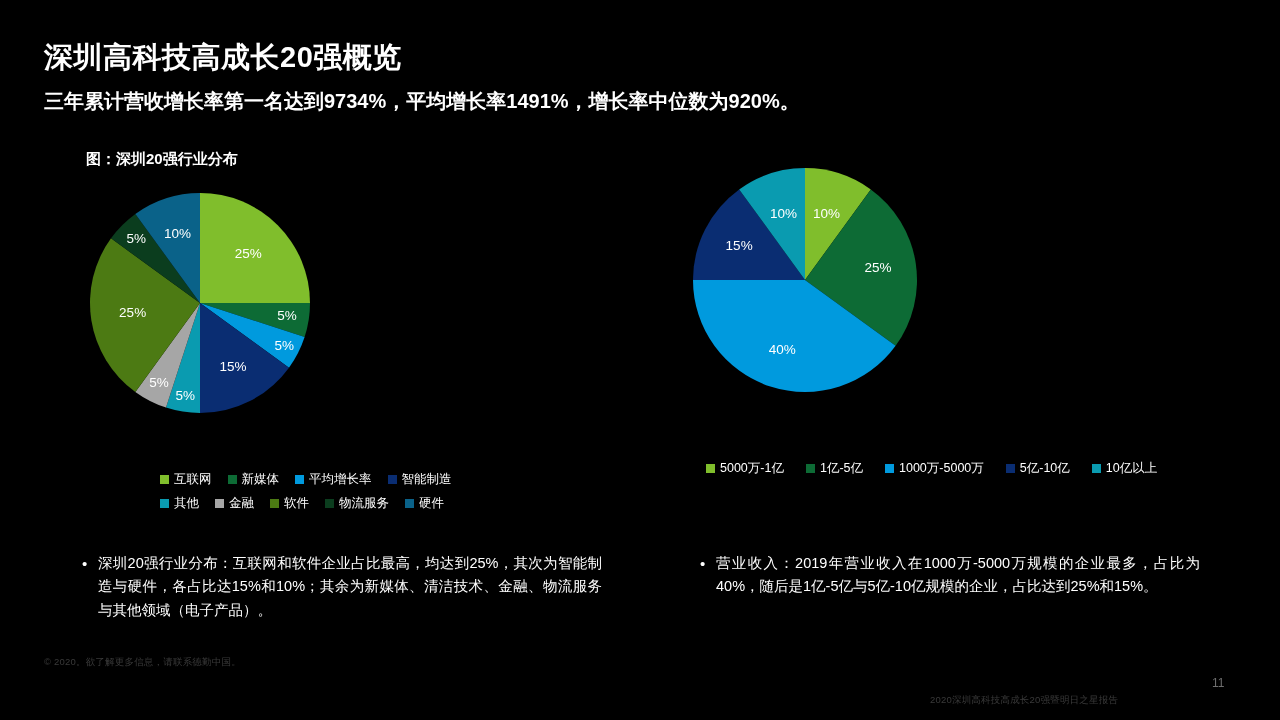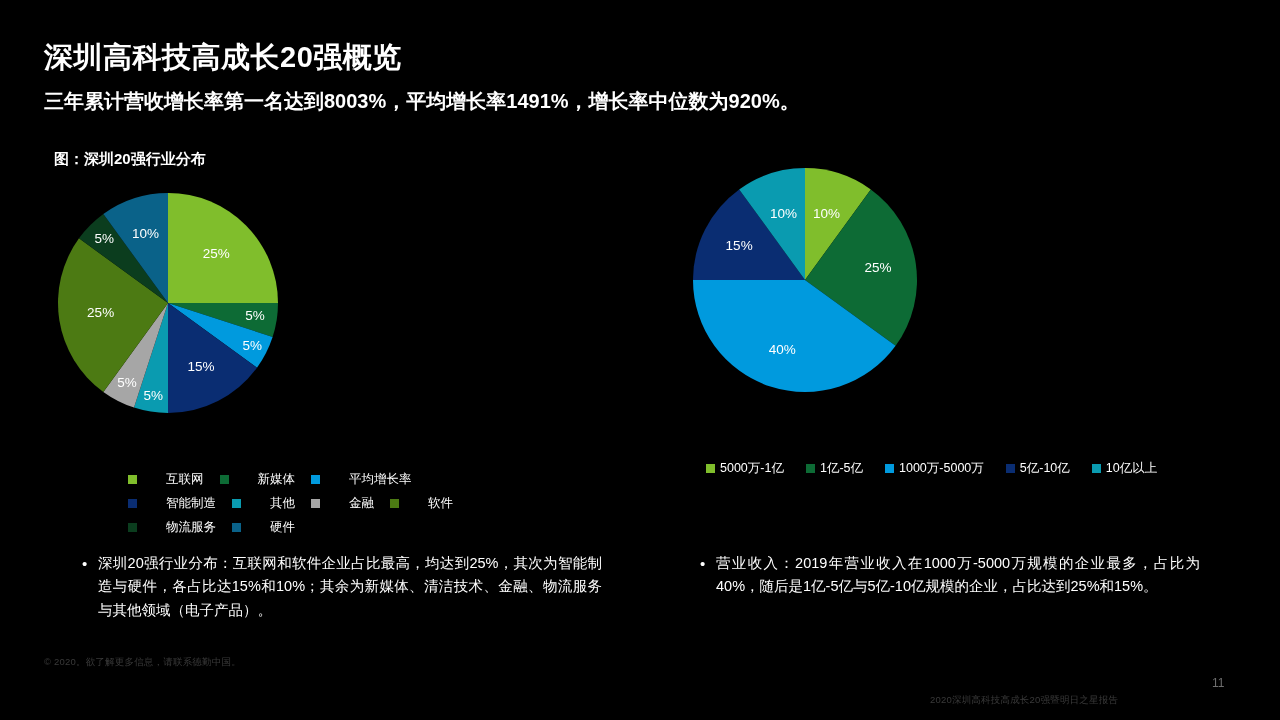--- a/index.html
+++ b/index.html
@@ -17,39 +17,39 @@
     color:#ffffff;white-space:nowrap;
   }
   .subtitle{
     position:absolute;left:44px;top:88px;
     font-size:20px;font-weight:600;color:#ffffff;white-space:nowrap;
   }
   .subtitle b{font-weight:800;}
 
   
   .panel{position:absolute;top:150px;}
-  .panel.left{left:28px;width:580px;}
+  .panel.left{left:60px;width:580px;}
   .panel.right{left:690px;width:560px;}
 
   .chart-title{
     font-size:15px;font-weight:700;color:#ffffff;
     margin-left:26px;margin-bottom:6px;white-space:nowrap;
   }
   .chart-title.rt{margin-left:16px;}
 
   .pie-wrap{position:relative;}
   .pie-svg{display:block;}
 
   
   .legend{
     display:flex;flex-wrap:wrap;
     font-size:12.5px;color:#ffffff;
   }
   .legend.l1{width:360px;margin-left:100px;margin-top:6px;row-gap:7px;}
-  .legend.l1 .li{margin-right:16px;gap:24px;}
+  .legend.l1 .li{margin-right:16px;}
   .legend.l2{width:530px;margin-left:16px;margin-top:10px;}
   .legend.l2 .li{margin-right:22px;}
   .li{display:flex;align-items:center;white-space:nowrap;}
   .sw{width:9px;height:9px;margin-right:5px;display:inline-block;flex:none;}
 
   
   .bullets{position:absolute;font-size:14.5px;line-height:1.62;color:#ffffff;}
   .bullets.b-left{left:82px;top:552px;width:520px;}
   .bullets.b-right{left:700px;top:552px;width:500px;}
   .bullet{display:flex;}
@@ -74,21 +74,21 @@
     font-size:13.5px;fill:#ffffff;text-anchor:middle;dominant-baseline:middle;
   }
 </style>
 </head>
 <body>
 
 <div class="slide">
 
   <div class="title">深圳高科技高成长20强概览</div>
 
-  <div class="subtitle"><span> 三年累计营收增长率第一名达到</span><b>8003%</b><span>，平均增长率</span><b>1491%</b><span>，增长率中位数为</span><b>920%</b><span>。</span></div>
+  <div class="subtitle"><span> 三年累计营收增长率第一名达到</span><b>9734%</b><span>，平均增长率</span><b>1491%</b><span>，增长率中位数为</span><b>920%</b><span>。</span></div>
 
   <div class="panel left">
     <div class="chart-title">图：深圳20强行业分布</div>
     <div class="pie-wrap">
       <svg class="pie-svg" id="pie-0" width="580" height="290" viewBox="0 0 580 290">
           <path d="M 140 128 L 140 18 A 110 110 0 0 1 250 128 Z" fill="#80be2c"></path>
           <text class="slice-label" x="188.22468247692254" y="79.77531752307746">25%</text>
           <path d="M 140 128 L 250 128 A 110 110 0 0 1 244.6162167924669 161.99186938124421 Z" fill="#0d6b35"></path>
           <text class="slice-label" x="226.91657397237213" y="141.76623292354031">5%</text>
           <path d="M 140 128 L 244.6162167924669 161.99186938124421 A 110 110 0 0 1 228.99186938124421 192.65637775217203 Z" fill="#009ade"></path>

